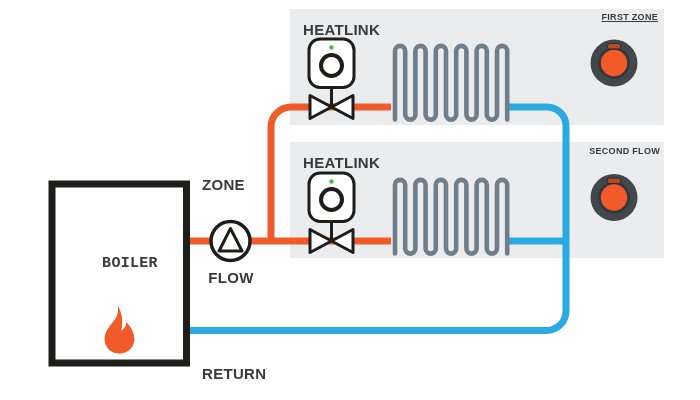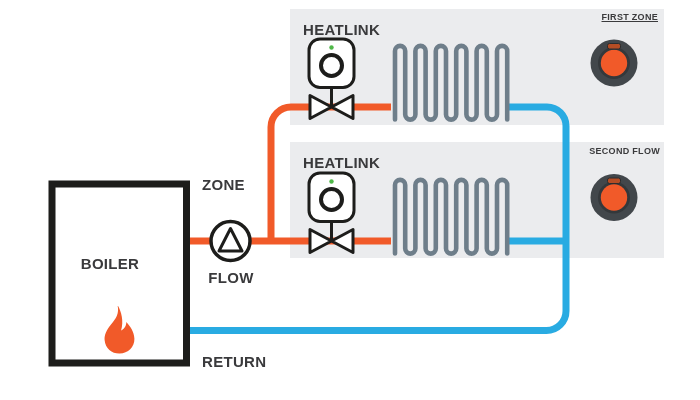--- a/index.html
+++ b/index.html
@@ -85,22 +85,22 @@
     <g transform="translate(614,197.5)">
       <circle class="t-outer" r="23.5"></circle>
       <circle class="t-mid" r="16"></circle>
       <circle class="t-core" r="13.2"></circle>
       <rect class="t-disp" x="-6.5" y="-19.5" width="13" height="5.5" rx="2"></rect>
     </g>
   </svg>
 
   <div class="lbl" style="left:202px; top:179px;">ZONE</div>
   <div class="lbl center" style="left:206px; top:272px; width:50px;">FLOW</div>
-  <div class="lbl center" style="left:40px; top:258px; width:140px;">BOILER</div>
-  <div class="lbl" style="left:202px; top:356px;">RETURN</div>
+  <div class="lbl center" style="left:60px; top:258px; width:140px;font-family:Liberation Mono, monospace;">BOILER</div>
+  <div class="lbl" style="left:202px; top:368px;">RETURN</div>
 
 
   <div class="lbl" style="left:303px; top:24px;">HEATLINK</div>
   <div class="lbl" style="left:303px; top:157px;">HEATLINK</div>
 
   <div class="lbl sm right" style="left:558px; top:12px; width:100px;text-decoration:underline;">FIRST ZONE</div>
   <div class="lbl sm right" style="left:558px; top:146px; width:102px;">SECOND FLOW</div>
 
 </div>
 

